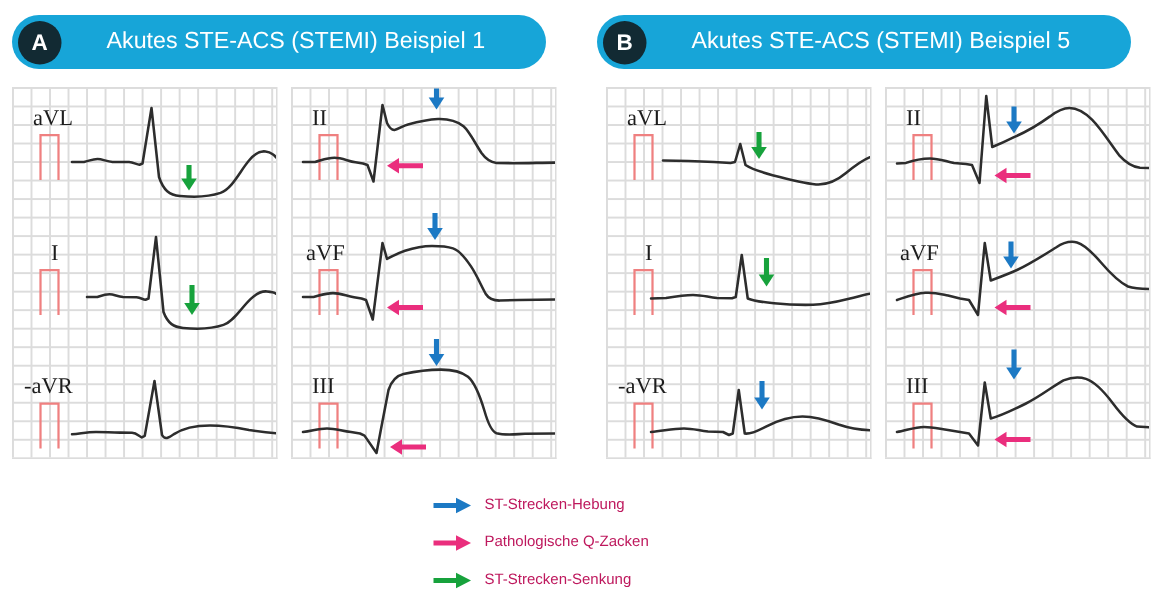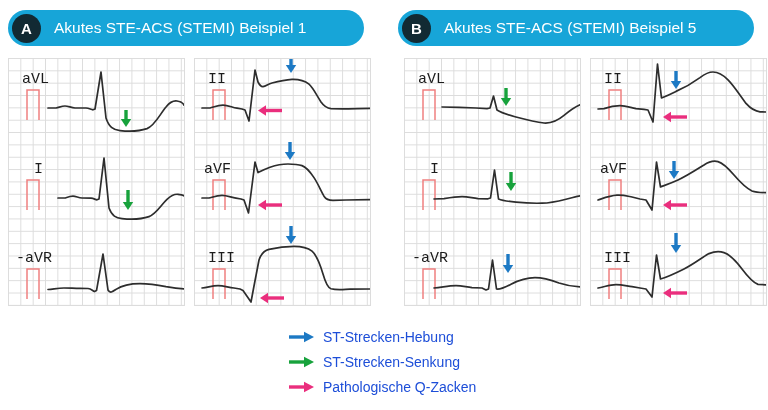--- a/index.html
+++ b/index.html
@@ -5,33 +5,33 @@
   html,body{margin:0;padding:0;background:#fff;}
   .stage{position:relative;width:768px;height:410px;background:#ffffff;overflow:hidden;
          font-family:"Liberation Sans",sans-serif;}
   .pill{position:absolute;top:10px;height:36px;width:356px;border-radius:19px;
         display:flex;align-items:center;color:#fff;}
   .pill-a{left:8px;}
   .pill-b{left:398px;}
   .badge{width:29px;height:29px;border-radius:50%;display:flex;align-items:center;
          justify-content:center;font-weight:bold;font-size:15px;margin-left:4px;
          color:#fff;flex:0 0 auto;}
-  .pill-title{margin-left:13px;font-size:15.5px;white-space:nowrap;}
+  .pill-title{margin-left:30px;font-size:15.5px;white-space:nowrap;}
   .ecg-col{position:absolute;top:58px;width:176px;height:247px;background:#fff;
            background-image:linear-gradient(to right,#dcdcdc 1px,transparent 1px),
                             linear-gradient(to bottom,#dcdcdc 1px,transparent 1px);
            background-size:12.35px 12.35px;
            border-right:1px solid #dcdcdc;border-bottom:1px solid #dcdcdc;}
   .ecg-col>svg{position:absolute;left:0;top:0;}
-  .lead-label{position:absolute;font-family:Liberation Mono, monospace;
+  .lead-label{position:absolute;font-family:Liberation Serif, serif;
               font-size:15px;color:#1c1c1c;line-height:1;white-space:nowrap;}
   .legend{position:absolute;left:288px;top:324px;}
   .legend-row{display:flex;align-items:center;height:25px;}
   .legend-row svg{flex:0 0 auto;margin-right:8px;}
-  .legend-label{font-size:14px;color:#1d4ed8;white-space:nowrap;}
+  .legend-label{font-size:10px;color:#be185d;white-space:nowrap;}
 </style>
 </head>
 <body>
 
 <div class="stage">
 
   <div class="pill pill-a" style="background: rgb(23, 165, 216);">
     <span class="badge" style="background: rgb(18, 42, 51);">A</span>
     <span class="pill-title">Akutes STE-ACS (STEMI) Beispiel 1</span>
   </div>
@@ -165,27 +165,27 @@
   <div class="legend">
     <div class="legend-row">
       <svg width="27" height="12">
           <line x1="1" y1="6" x2="17" y2="6" stroke="#1c79c4" stroke-width="3.4"></line>
           <polygon points="16,0.8 16,11.2 26,6" fill="#1c79c4"></polygon>
         </svg>
       <span class="legend-label">ST-Strecken-Hebung</span>
     </div>
     <div class="legend-row">
       <svg width="27" height="12">
+          <line x1="1" y1="6" x2="17" y2="6" stroke="#ea2e7d" stroke-width="3.4"></line>
+          <polygon points="16,0.8 16,11.2 26,6" fill="#ea2e7d"></polygon>
+        </svg>
+      <span class="legend-label">Pathologische Q-Zacken</span>
+    </div>
+    <div class="legend-row">
+      <svg width="27" height="12">
           <line x1="1" y1="6" x2="17" y2="6" stroke="#17a23c" stroke-width="3.4"></line>
           <polygon points="16,0.8 16,11.2 26,6" fill="#17a23c"></polygon>
         </svg>
       <span class="legend-label">ST-Strecken-Senkung</span>
-    </div>
-    <div class="legend-row">
-      <svg width="27" height="12">
-          <line x1="1" y1="6" x2="17" y2="6" stroke="#ea2e7d" stroke-width="3.4"></line>
-          <polygon points="16,0.8 16,11.2 26,6" fill="#ea2e7d"></polygon>
-        </svg>
-      <span class="legend-label">Pathologische Q-Zacken</span>
     </div>
   </div>
 
 </div>
 
 </body></html>

